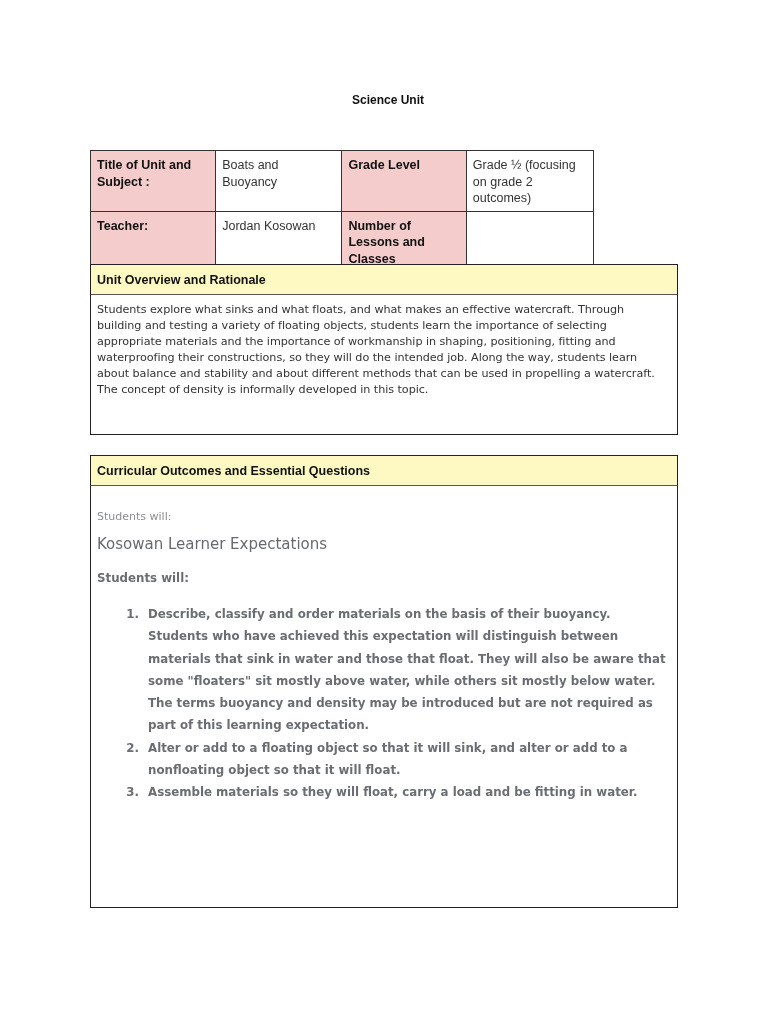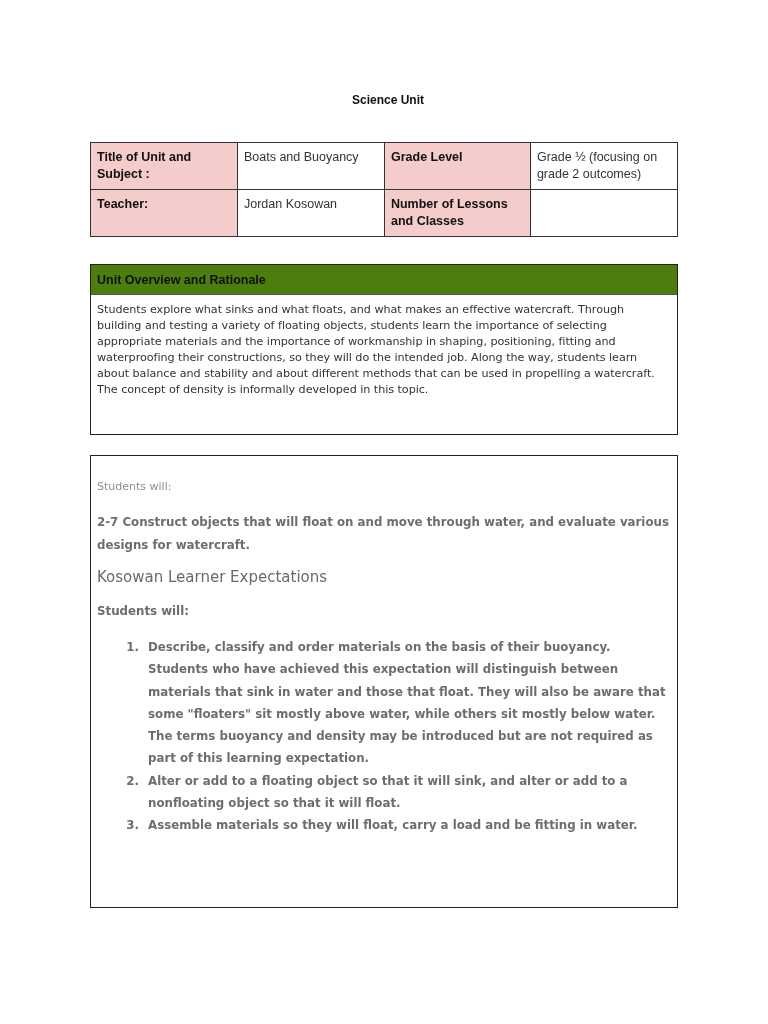--- a/index.html
+++ b/index.html
@@ -21,23 +21,23 @@
       left: 4px;
       width: 768px;
       text-align: center;
       font-size: 12px;
       font-weight: bold;
       color: #111;
     }
     
     .info-table {
       position: absolute;
-      top: 142px;
+      top: 150px;
       left: 90px;
-      width: 588px;
+      width: 504px;
       border-collapse: collapse;
       border: 1.5px solid #222;
       font-size: 12.5px;
     }
     .info-table td {
       border: 1px solid #333;
       vertical-align: top;
       padding: 6px 6px 4px 6px;
       line-height: 16.5px;
     }
@@ -60,21 +60,21 @@
 
     
     .section {
       position: absolute;
       left: 90px;
       width: 586px;
       border: 1.5px solid #222;
       background: #fff;
     }
     .section-head {
-      background: #4d7c0f;
+      background: #fef9c3;
       border-bottom: 1px solid #555;
       font-weight: bold;
       font-size: 12.5px;
       padding: 7px 6px 6px 6px;
       height: 16px;
       line-height: 16px;
       color: #111;
     }
     .overview {
       top: 264px;
@@ -159,23 +159,23 @@
   </tr>
 </tbody>
   </table>
 
 <div class="section overview">
   <div class="section-head">Unit Overview and Rationale</div>
   <div class="overview-body">Students explore what sinks and what floats, and what makes an effective watercraft. Through building and testing a variety of floating objects, students learn the importance of selecting appropriate materials and the importance of workmanship in shaping, positioning, fitting and waterproofing their constructions, so they will do the intended job. Along the way, students learn about balance and stability and about different methods that can be used in propelling a watercraft. The concept of density is informally developed in this topic.</div>
 </div>
 
 <div class="section outcomes">
+  <div class="section-head">Curricular Outcomes and Essential Questions</div>
   <div class="outcomes-body">
     <div class="students-will-1">Students will:</div>
-    <div class="gle-text">2-7 Construct objects that will float on and move through water, and evaluate various designs for watercraft.</div>
     <h3 class="sle-heading">Kosowan Learner Expectations</h3>
     <div class="students-will-2">Students will:</div>
     <ol class="sle-list">
       <li>Describe, classify and order materials on the basis of their buoyancy. Students who have achieved this expectation will distinguish between materials that sink in water and those that float. They will also be aware that some "floaters" sit mostly above water, while others sit mostly below water. The terms buoyancy and density may be introduced but are not required as part of this learning expectation.</li>
       <li>Alter or add to a floating object so that it will sink, and alter or add to a nonfloating object so that it will float.</li>
       <li>Assemble materials so they will float, carry a load and be fitting in water.</li>
     </ol>
   </div>
 </div>
 

